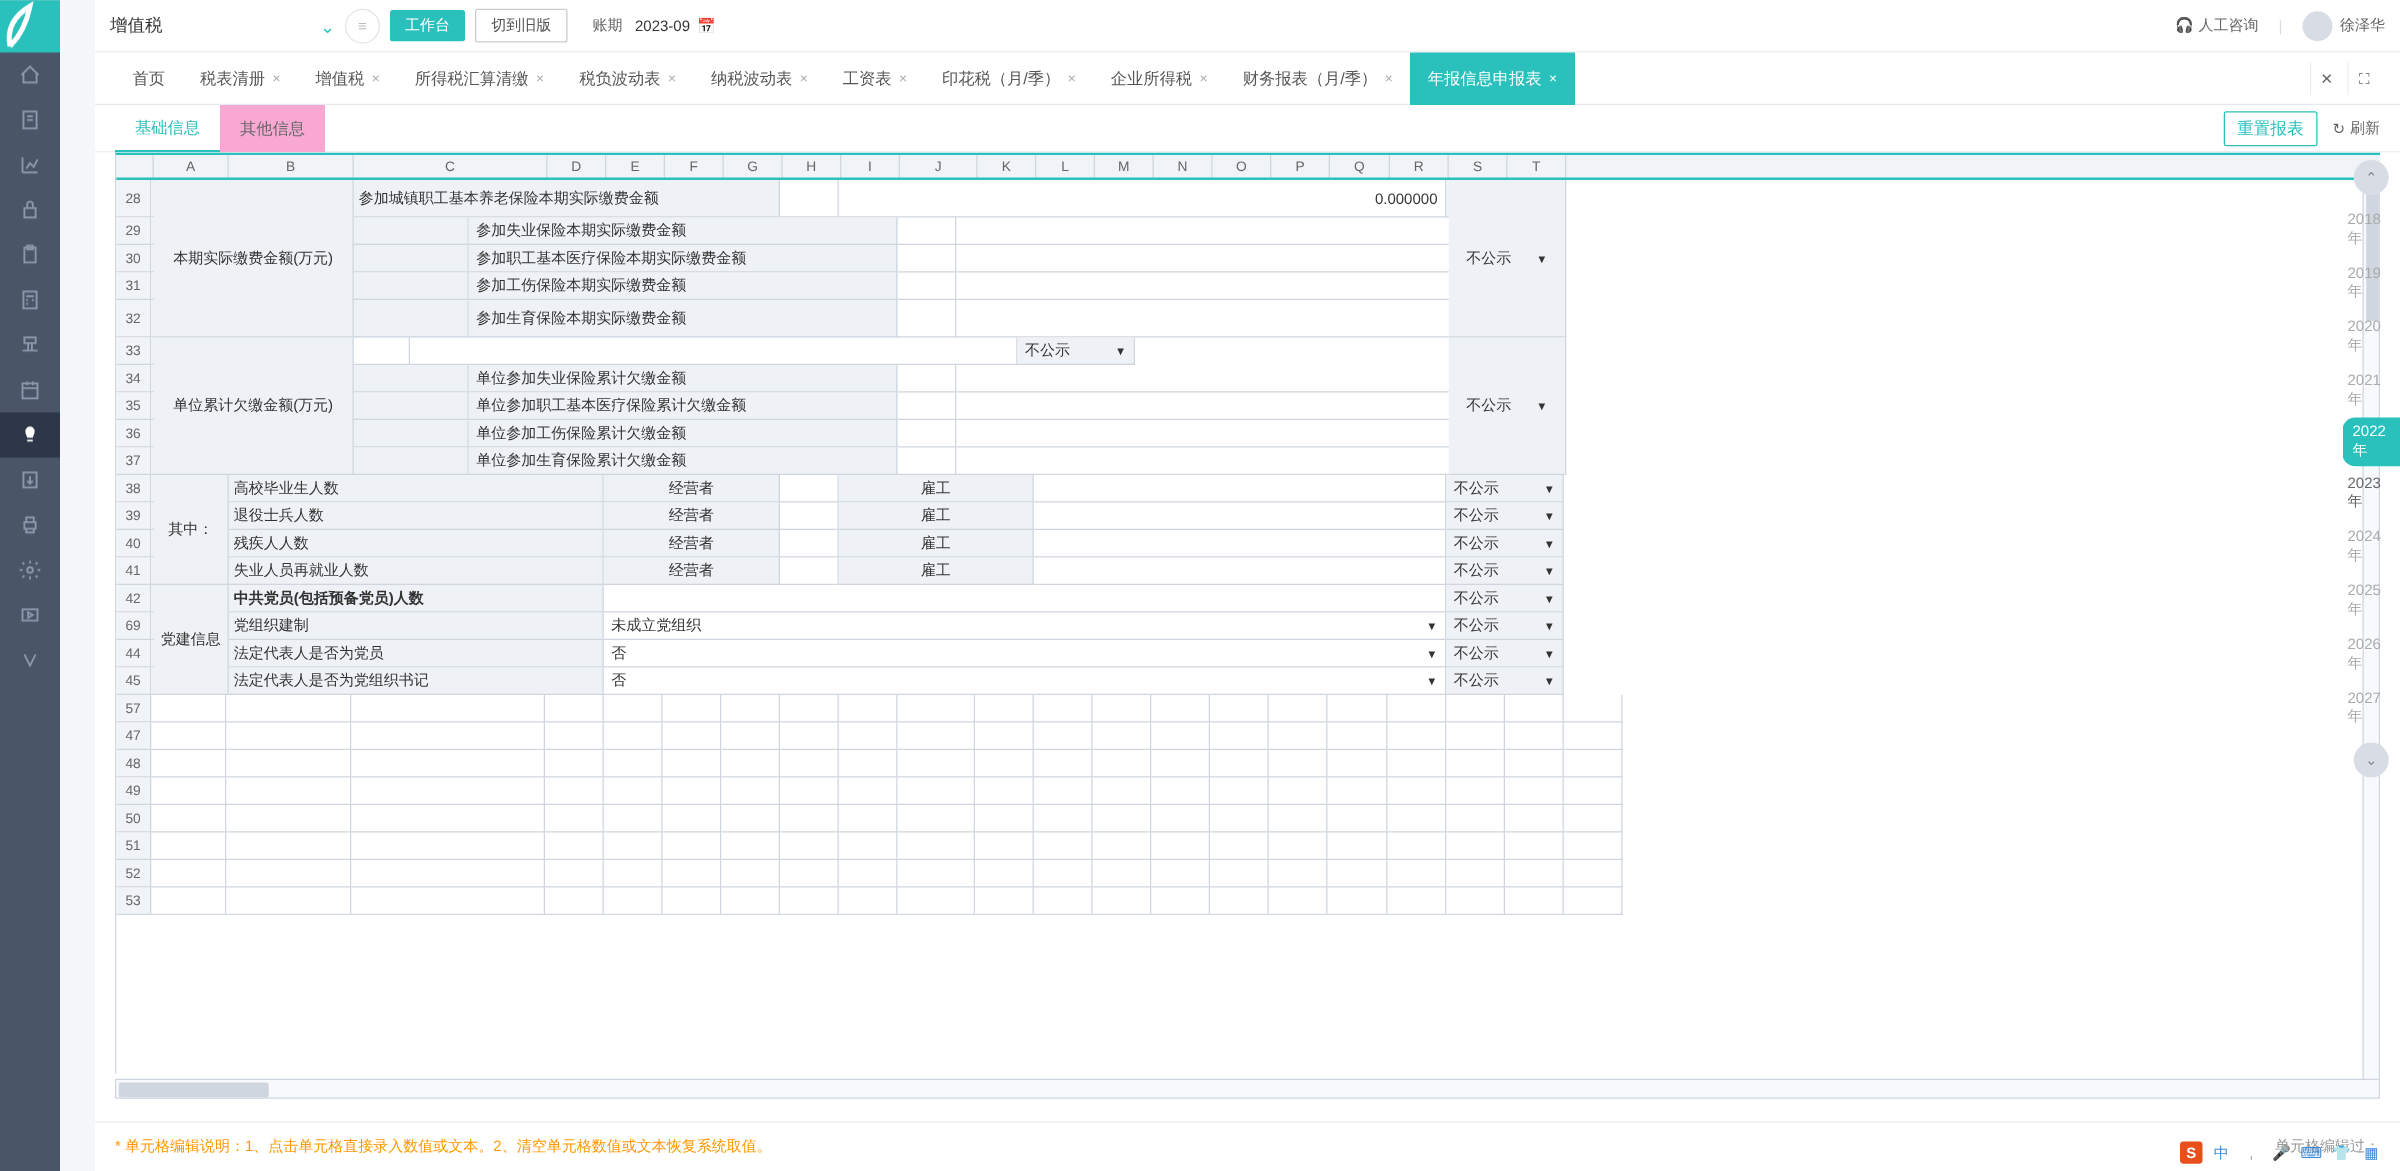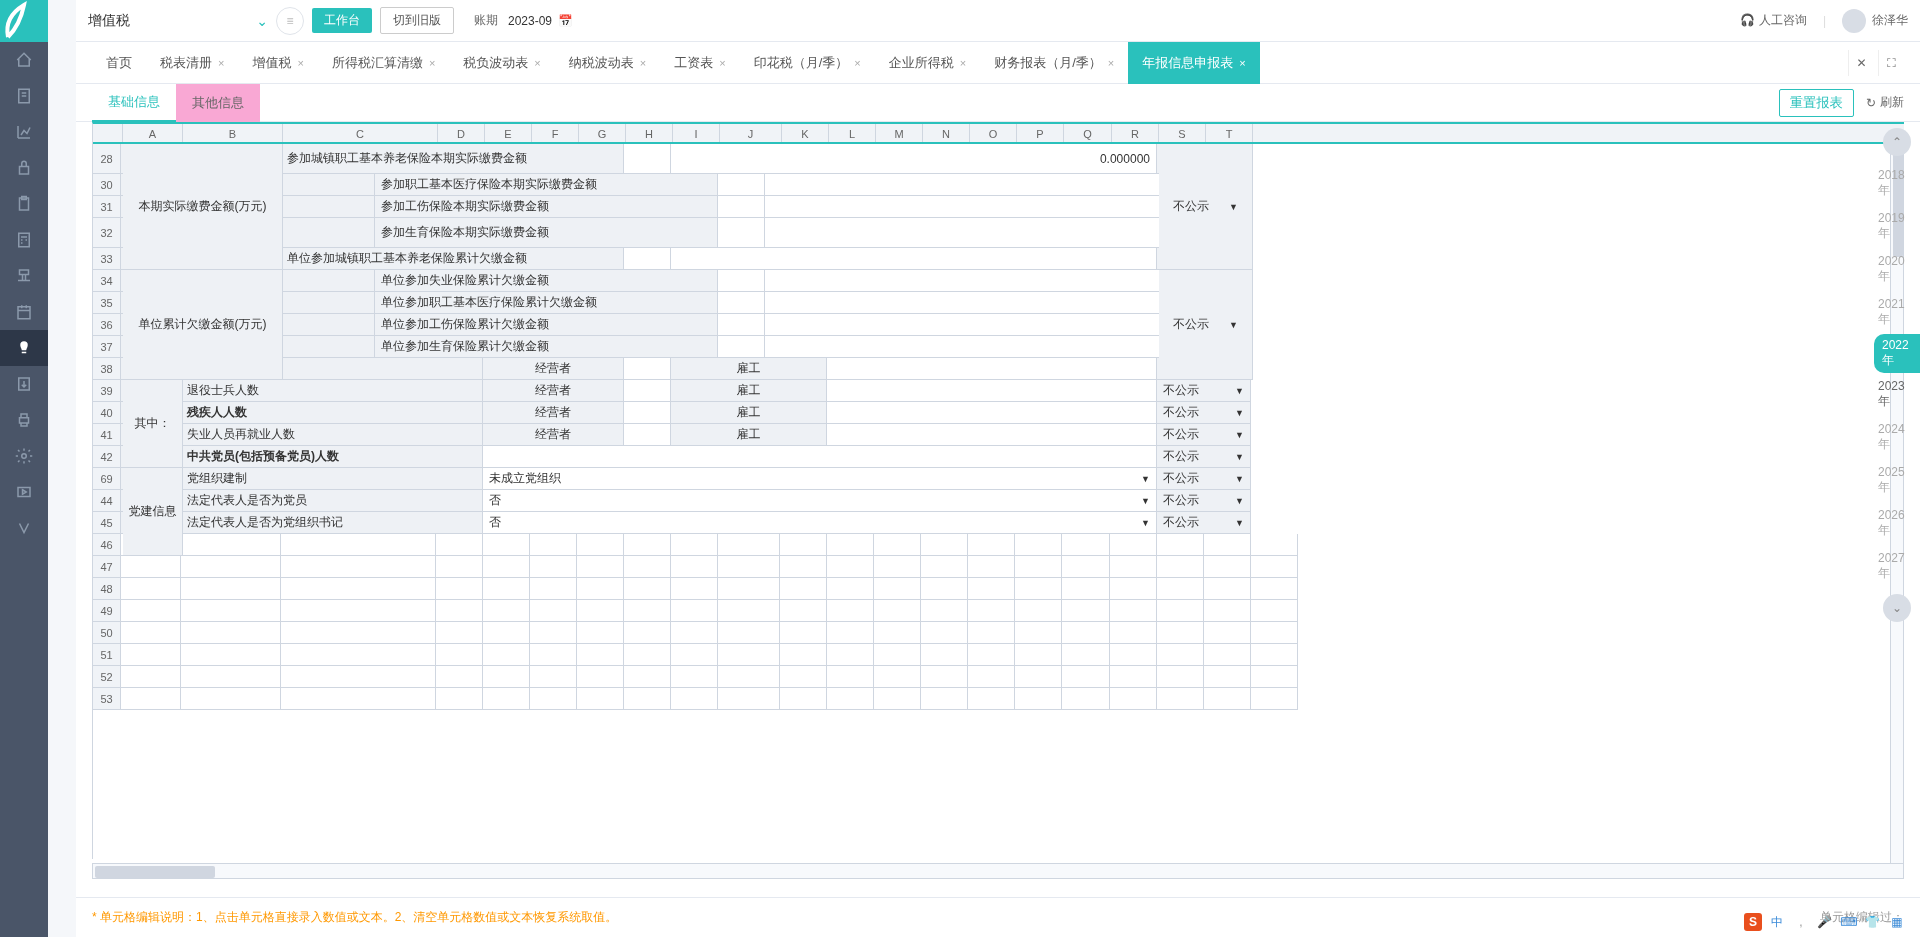--- a/index.html
+++ b/index.html
@@ -246,20 +246,34 @@
             </div>
             <div class="cell right" style="width: 486px;">
               <span>0.000000</span>
             </div>
             <div class="cell grey center" style="width: 94px; height: auto; align-self: stretch;">
               <span>不公示</span>
               <span class="dd" style="font-size: 9px;">▼</span>
             </div>
           </div>
           <div class="row">
+            <div class="rh">29</div>
+            <div class="cell grey" style="width: 94px;"></div>
+            <div class="cell grey" style="width: 160px;"></div>
+            <div class="cell grey" style="width: 343px;">
+              <span>参加失业保险本期实际缴费金额</span>
+            </div>
+            <div class="cell" style="width: 47px;">
+              <span></span>
+            </div>
+            <div class="cell right" style="width: 486px;">
+              <span>0.000000</span>
+            </div>
+          </div>
+          <div class="row">
             <div class="rh">30</div>
             <div class="cell grey" style="width: 94px;"></div>
             <div class="cell grey" style="width: 160px;"></div>
             <div class="cell grey" style="width: 343px;">
               <span>参加职工基本医疗保险本期实际缴费金额</span>
             </div>
             <div class="cell" style="width: 47px;">
               <span></span>
             </div>
             <div class="cell right" style="width: 486px;">
@@ -292,23 +306,20 @@
             </div>
             <div class="cell right" style="width: 486px;">
               <span>0.000000</span>
             </div>
           </div>
           <div class="row">
             <div class="rh">33</div>
             <div class="cell grey center" style="width: 160px; height: auto; align-self: stretch;">
               <span>单位累计欠缴金额(万元)</span>
             </div>
-            <div class="cell grey" style="width: 343px;">
-              <span>单位参加城镇职工基本养老保险累计欠缴金额</span>
-            </div>
             <div class="cell" style="width: 47px;">
               <span></span>
             </div>
             <div class="cell" style="width: 486px;">
               <span></span>
             </div>
             <div class="cell grey center" style="width: 94px; height: auto; align-self: stretch;">
               <span>不公示</span>
               <span class="dd" style="font-size: 9px;">▼</span>
             </div>
@@ -413,21 +424,21 @@
               <span></span>
             </div>
             <div class="cell grey center" style="width: 94px;">
               <span>不公示</span>
               <span class="dd" style="font-size: 9px;">▼</span>
             </div>
           </div>
           <div class="row">
             <div class="rh">40</div>
             <div class="cell grey" style="width: 60px;"></div>
-            <div class="cell grey" style="width: 302px; font-weight: bold;">
+            <div class="cell grey" style="width: 302px;">
               <span>残疾人人数</span>
             </div>
             <div class="cell grey center" style="width: 141px;">
               <span>经营者</span>
             </div>
             <div class="cell" style="width: 47px;">
               <span></span>
             </div>
             <div class="cell grey center" style="width: 156px;">
               <span>雇工</span>
@@ -518,21 +529,21 @@
             <div class="cell center" style="width: 674px;">
               <span>否</span>
               <span class="dd" style="font-size: 9px;">▼</span>
             </div>
             <div class="cell grey center" style="width: 94px;">
               <span>不公示</span>
               <span class="dd" style="font-size: 9px;">▼</span>
             </div>
           </div>
           <div class="row">
-            <div class="rh">46</div>
+            <div class="rh">57</div>
             <div class="cell" style="width: 60px;"></div>
             <div class="cell" style="width: 100px;"></div>
             <div class="cell" style="width: 155px;"></div>
             <div class="cell" style="width: 47px;"></div>
             <div class="cell" style="width: 47px;"></div>
             <div class="cell" style="width: 47px;"></div>
             <div class="cell" style="width: 47px;"></div>
             <div class="cell" style="width: 47px;"></div>
             <div class="cell" style="width: 47px;"></div>
             <div class="cell" style="width: 62px;"></div>

